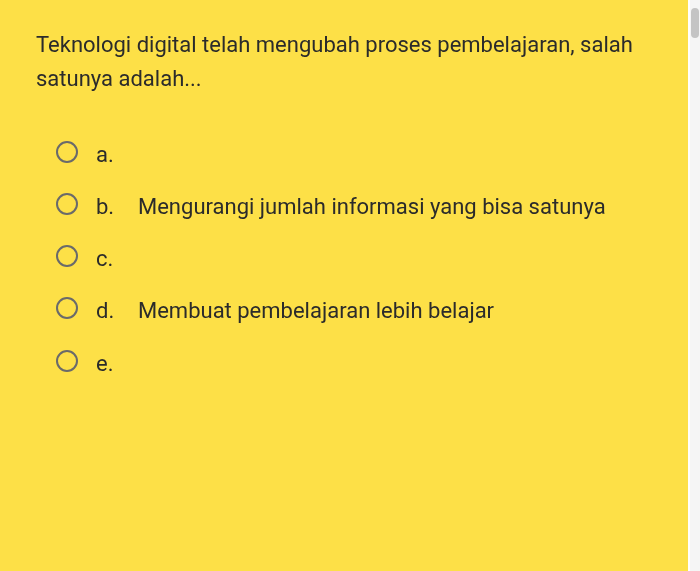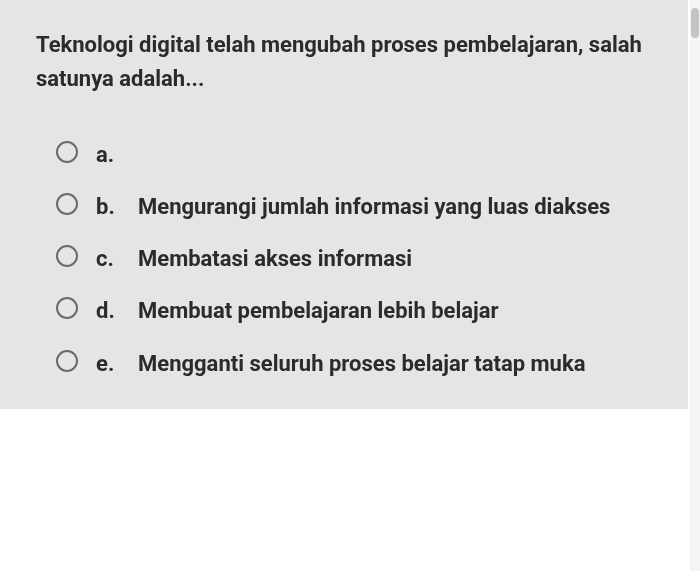--- a/index.html
+++ b/index.html
@@ -8,26 +8,25 @@
       box-sizing: border-box;
     }
     body {
       font-family: -apple-system, BlinkMacSystemFont, "Segoe UI", Roboto, Arial, sans-serif;
       background: #ffffff;
       width: 700px;
       height: 571px;
       position: relative;
     }
     .question-card {
-      background: #e5e5e5;
+      background: #fde047;
       padding: 28px 36px 28px 36px;
-      height: 409px;
+      height: 571px;
       position: relative;
       margin-right: 12px;
-      font-weight: bold;
     }
     .scrollbar-track {
       position: absolute;
       right: 0;
       top: 0;
       width: 10px;
       height: 571px;
       background: #f5f5f5;
     }
     .scrollbar-thumb {
@@ -89,39 +88,37 @@
   <div class="options-list">
 
     <div class="option-row">
       <div class="radio-circle"></div>
       <div class="option-letter">a.</div>
     </div>
 
     <div class="option-row">
       <div class="radio-circle"></div>
       <div class="option-letter">b.</div>
-      <div class="option-text">Mengurangi jumlah informasi yang luas diakses</div>
+      <div class="option-text">Mengurangi jumlah informasi yang bisa satunya</div>
     </div>
 
     <div class="option-row">
       <div class="radio-circle"></div>
       <div class="option-letter">c.</div>
-      <div class="option-text">Membatasi akses informasi</div>
     </div>
 
     <div class="option-row">
       <div class="radio-circle"></div>
       <div class="option-letter">d.</div>
       <div class="option-text">Membuat pembelajaran lebih belajar</div>
     </div>
 
     <div class="option-row">
       <div class="radio-circle"></div>
       <div class="option-letter">e.</div>
-      <div class="option-text">Mengganti seluruh proses belajar tatap muka</div>
     </div>
 
   </div>
 </div>
 
 <div class="scrollbar-track">
   <div class="scrollbar-thumb"></div>
 </div>
 
 </body></html>

